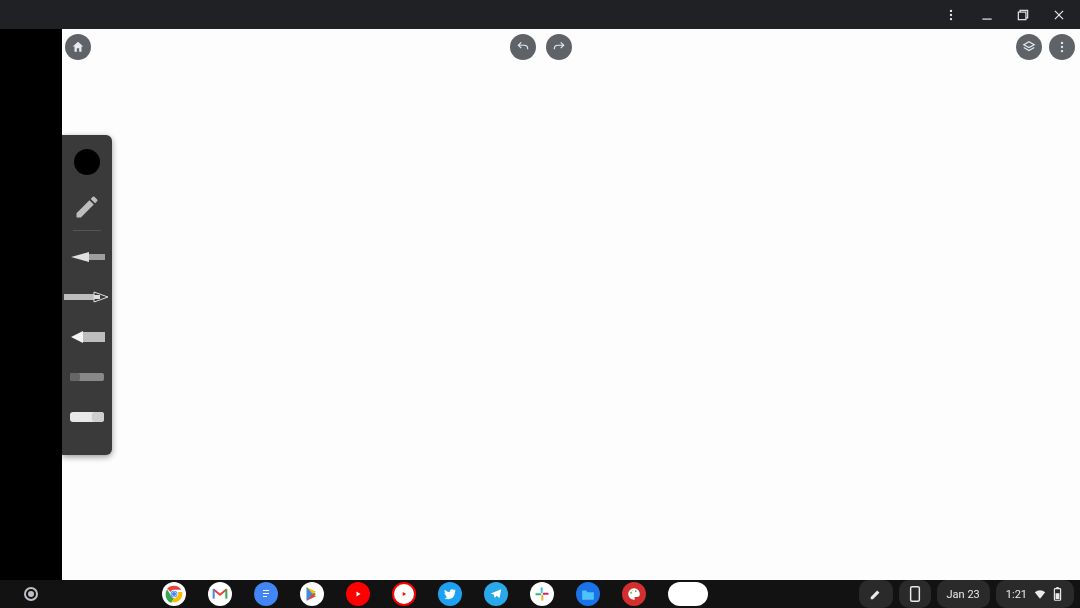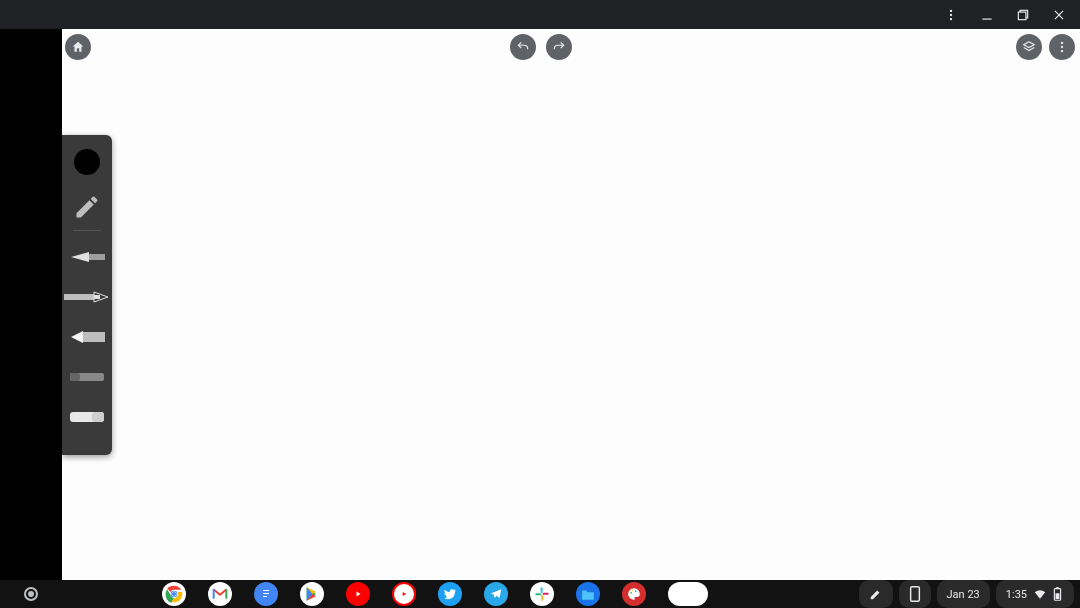--- a/index.html
+++ b/index.html
@@ -351,21 +351,21 @@
     </div>
     <div class="shelf-rbox shelf-pill">
       <svg width="12" height="16" viewBox="0 0 14 22" fill="none" stroke="#e8eaed" stroke-width="2">
           <rect x="1" y="1" width="12" height="20" rx="2"></rect>
         </svg>
     </div>
     <div class="shelf-rbox shelf-pill">
       <span>Jan 23</span>
     </div>
     <div class="shelf-rbox shelf-pill" style="padding-right:12px">
-      <span>1:35</span>
+      <span>1:21</span>
       <svg width="14" height="12" viewBox="0 0 24 20">
           <path d="M12 18l9-11a15 15 0 00-18 0l9 11z" fill="#e8eaed"></path>
         </svg>
       <svg width="9" height="14" viewBox="0 0 10 18">
           <rect x="1" y="2" width="8" height="15" rx="1" fill="none" stroke="#e8eaed" stroke-width="1.5"></rect>
           <rect x="3.5" y="0" width="3" height="2" fill="#e8eaed"></rect>
           <rect x="2.5" y="8" width="5" height="7.5" fill="#e8eaed"></rect>
         </svg>
     </div>
   </div>

